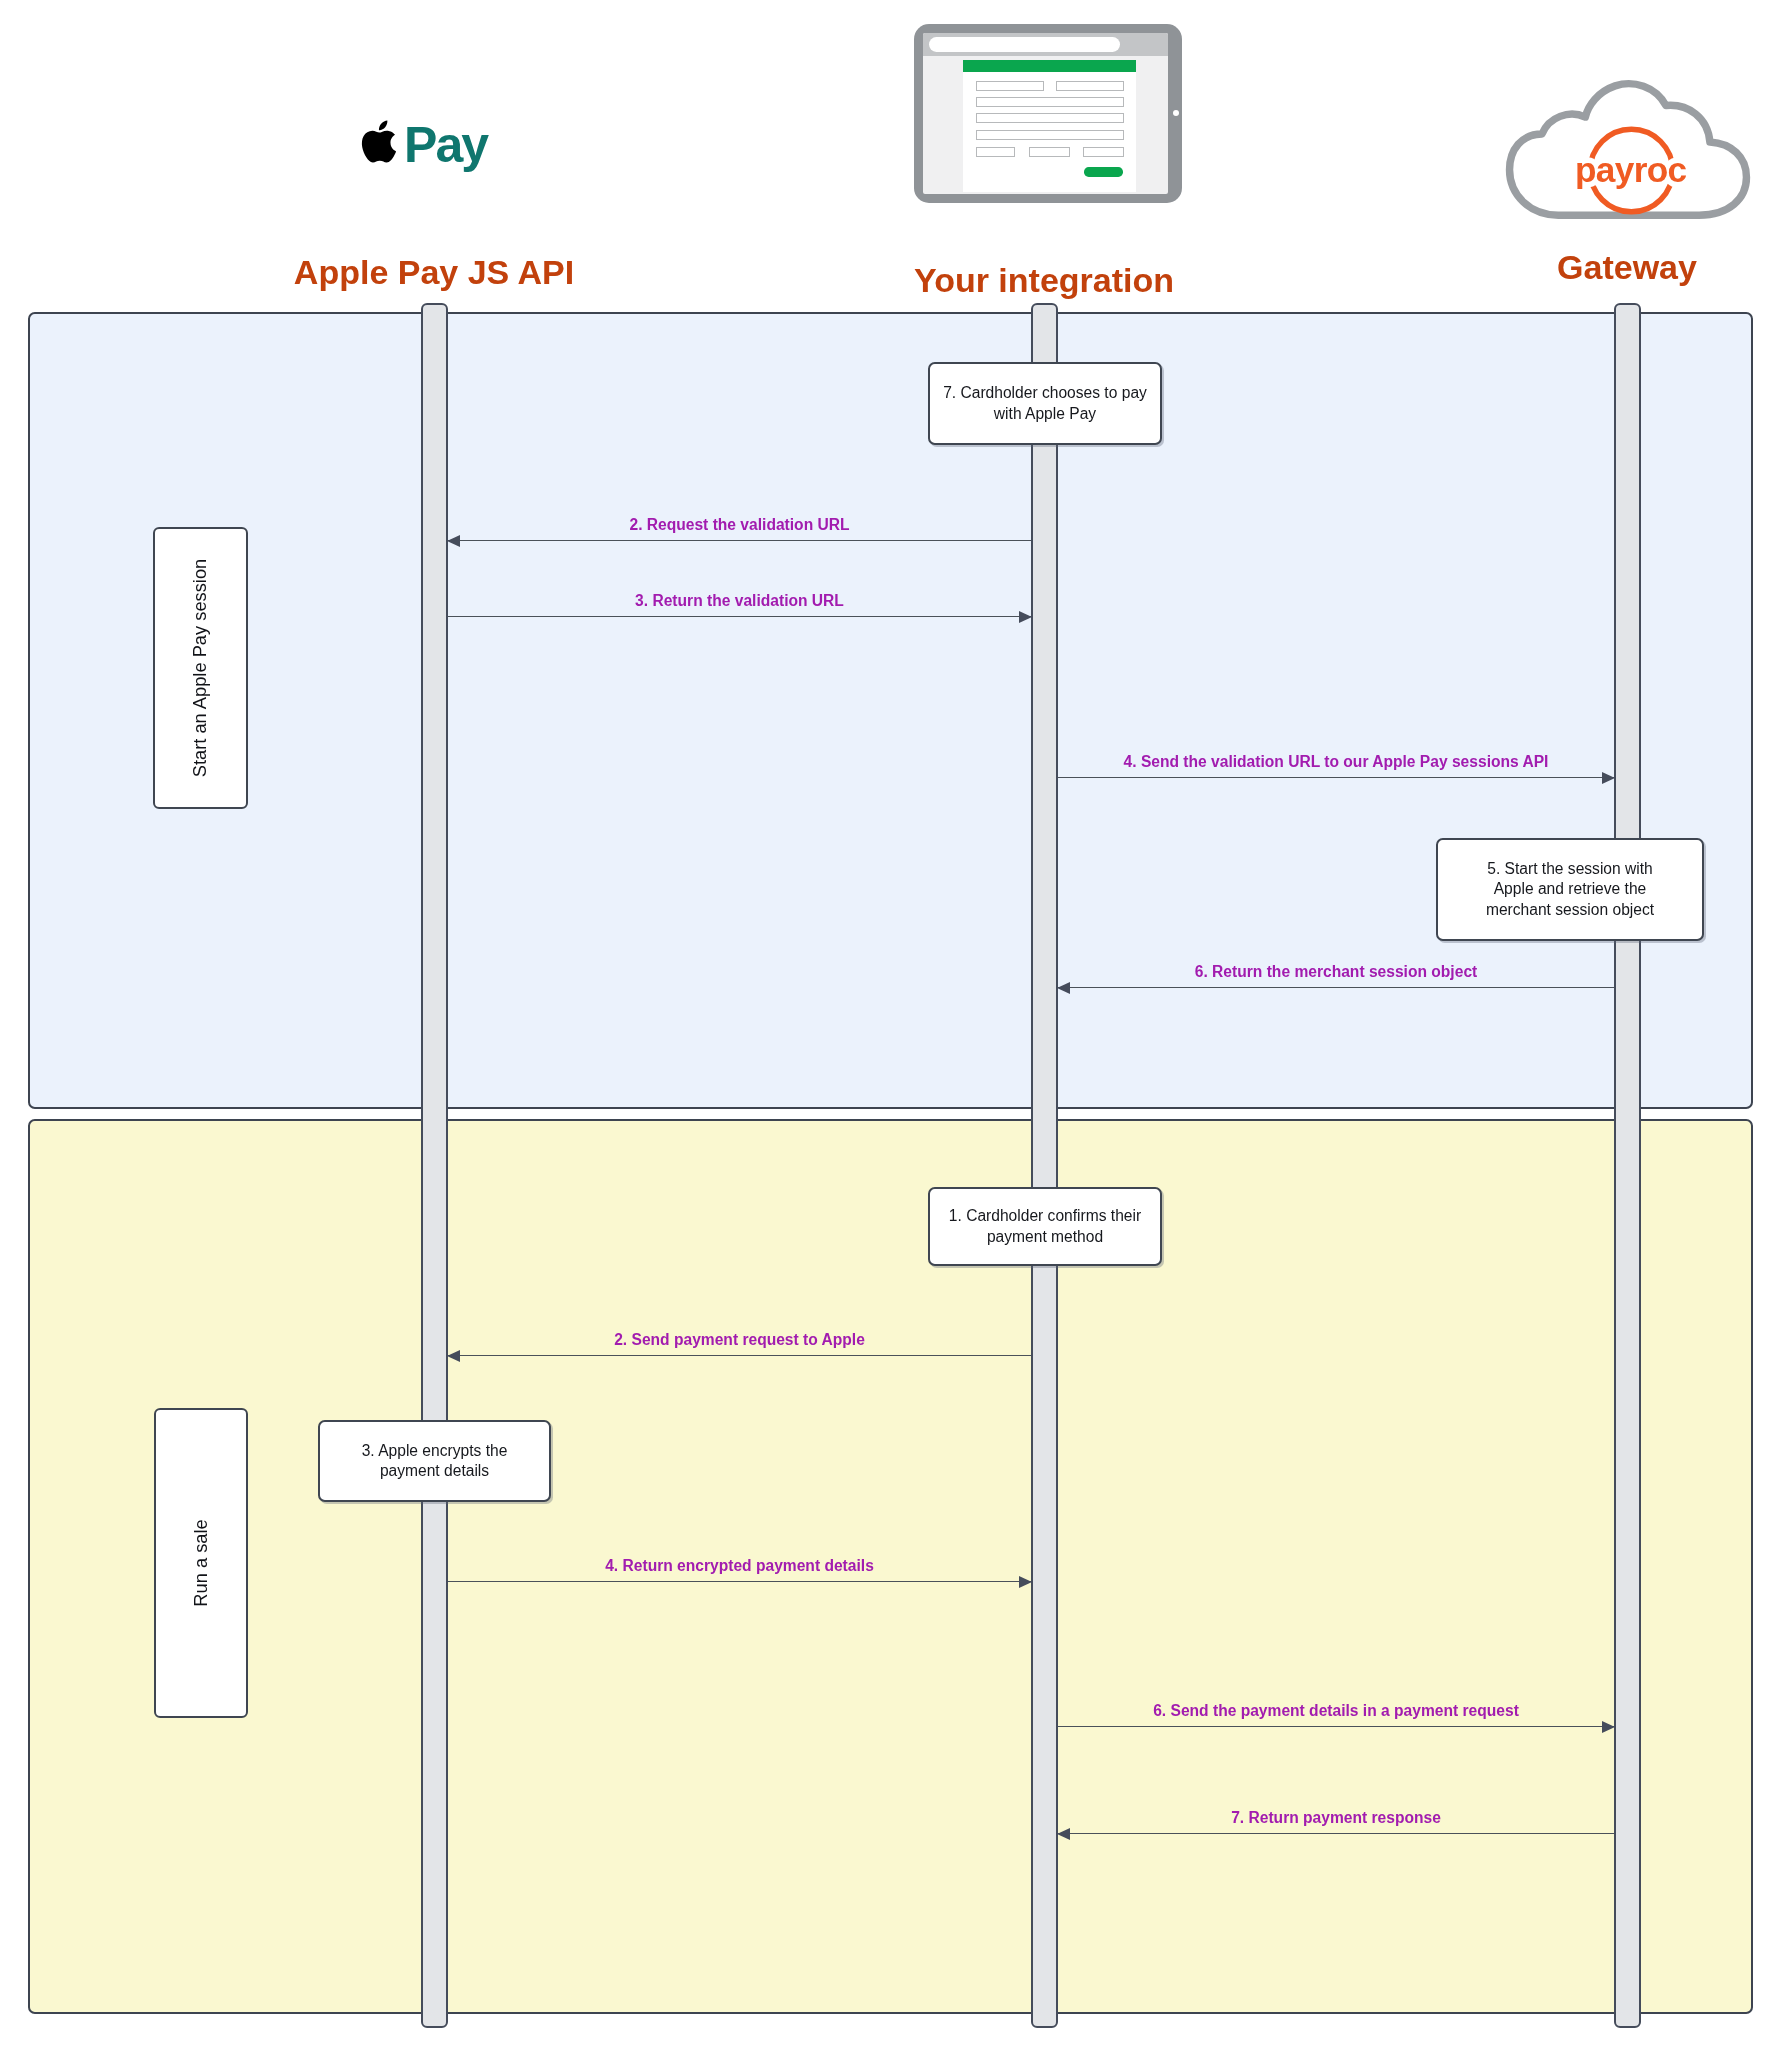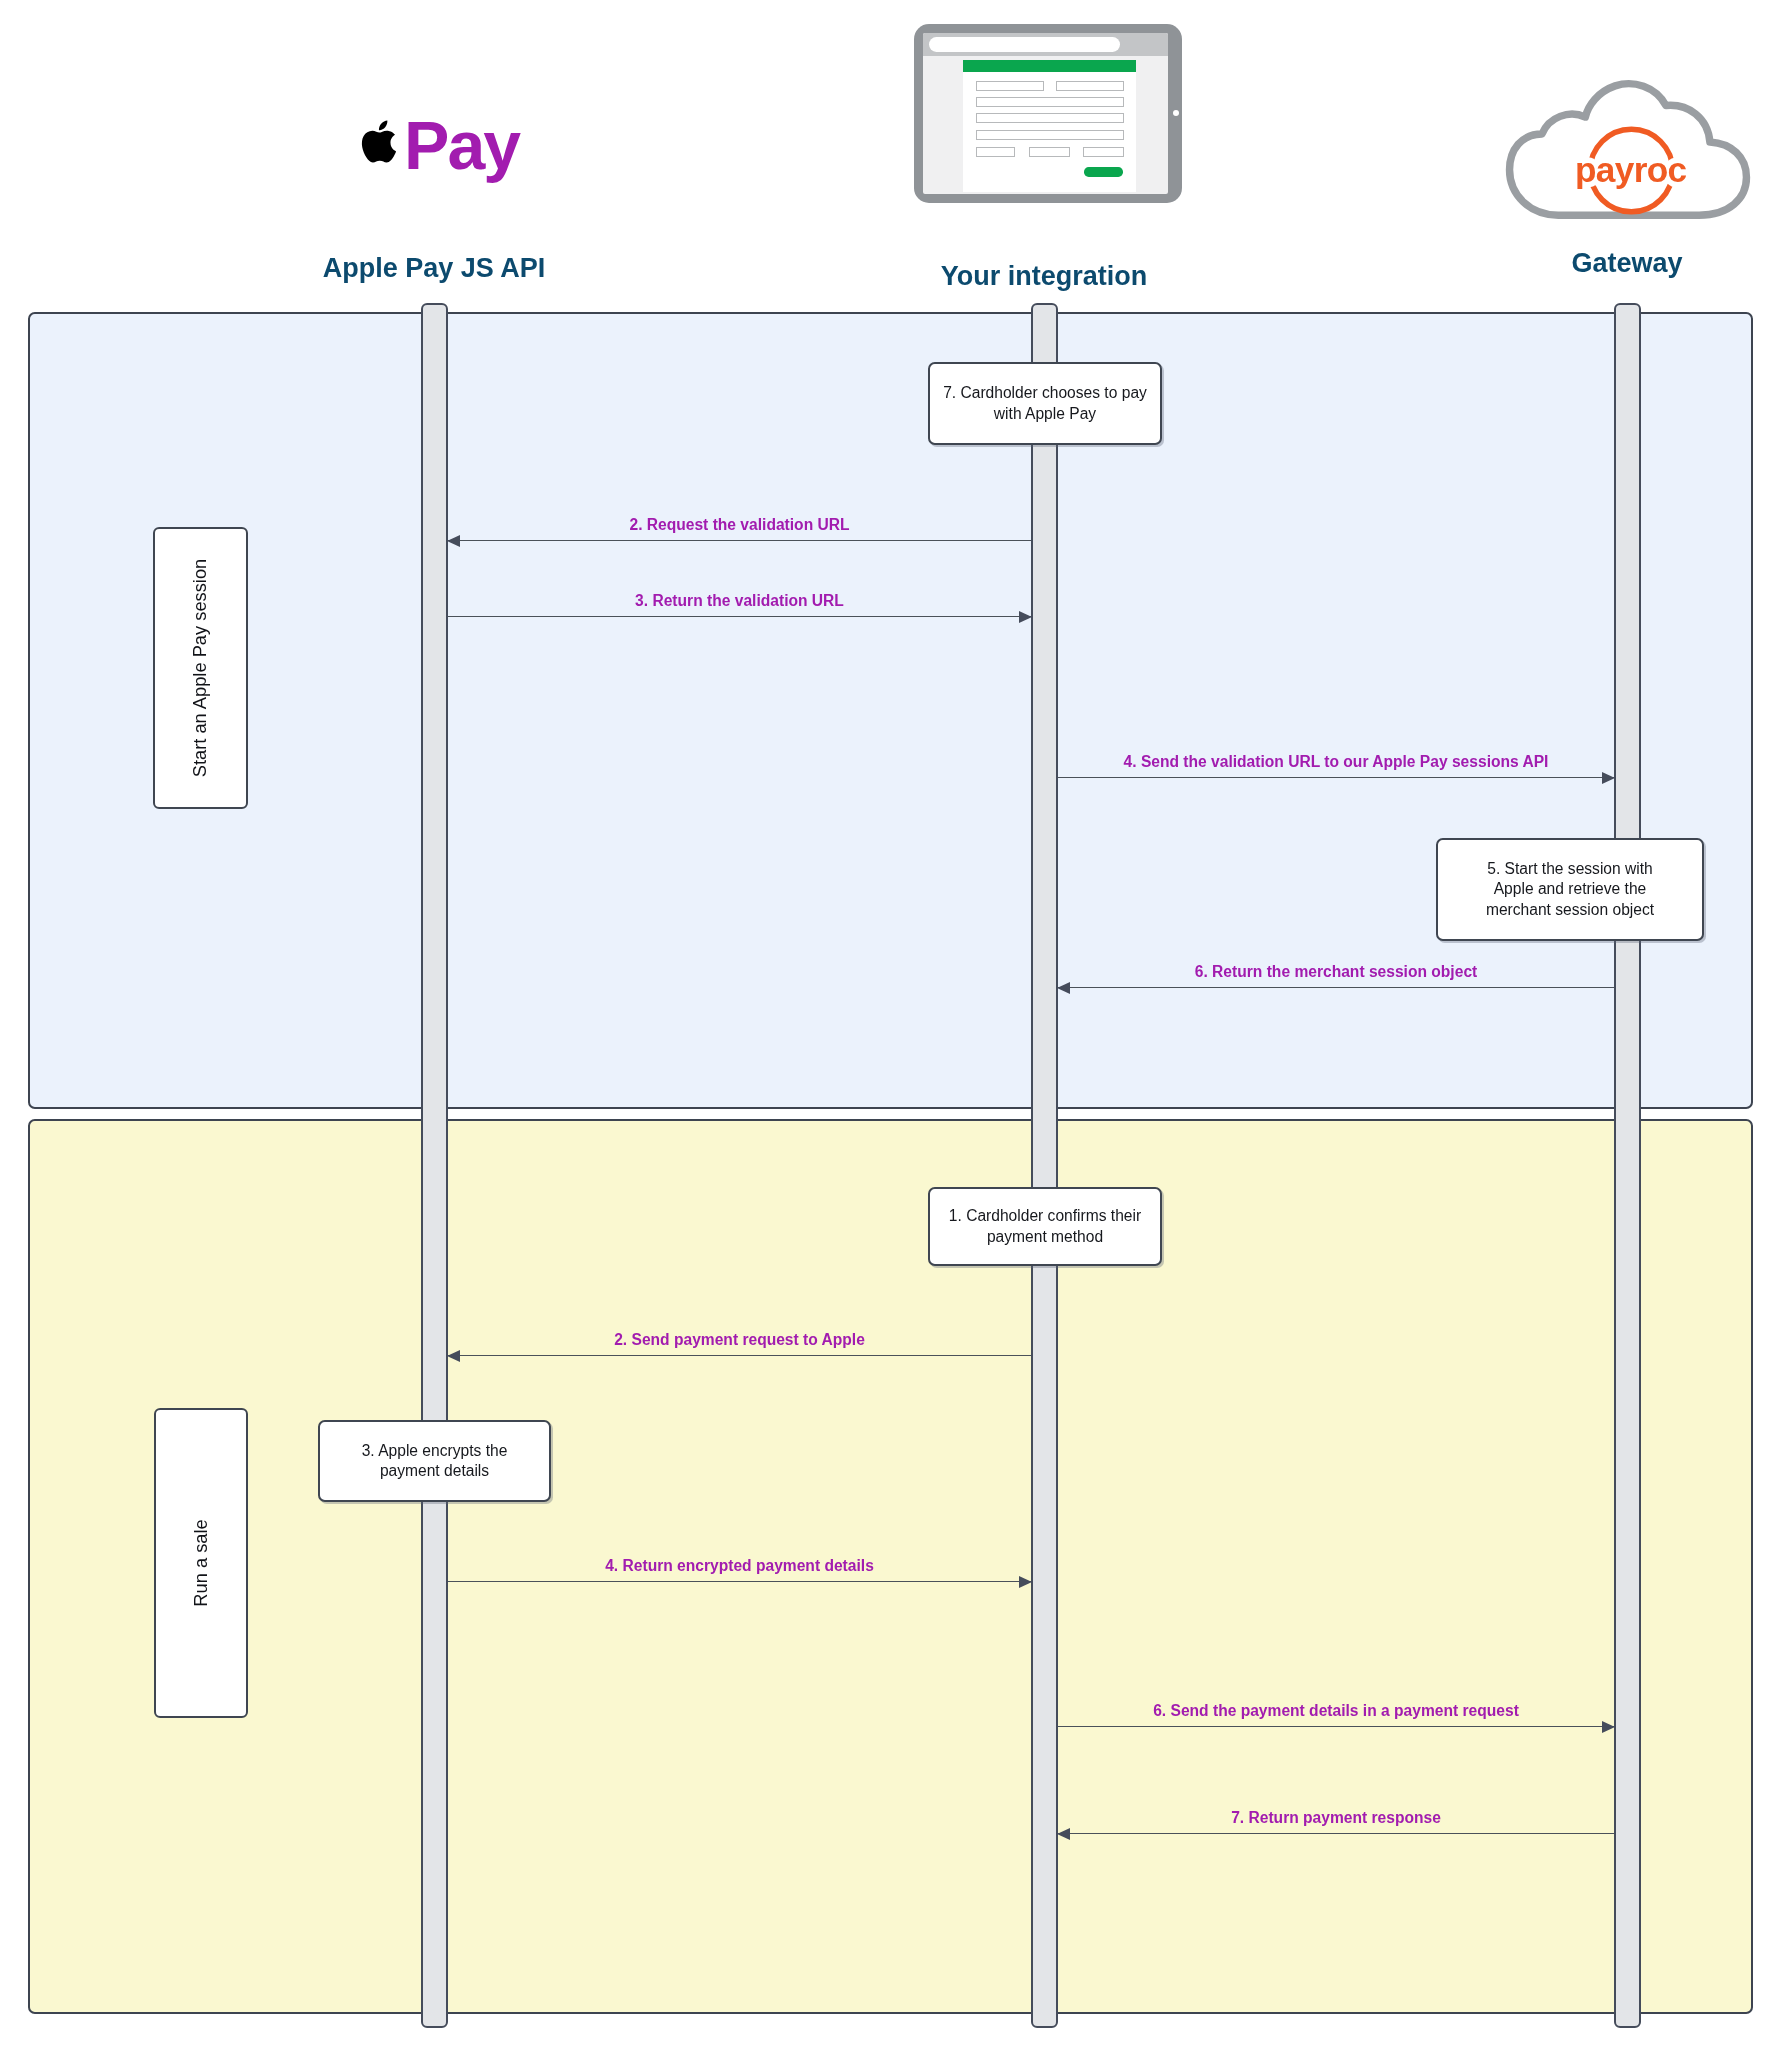--- a/index.html
+++ b/index.html
@@ -1,26 +1,26 @@
 <!DOCTYPE html>
 <html style="font-size:10.8px"><head>
 <meta charset="utf-8">
 <style>
   html,body{margin:0;padding:0;background:#ffffff;}
   .canvas{position:relative;width:1786px;height:2056px;background:#ffffff;overflow:hidden;
           font-family:"Liberation Sans","DejaVu Sans",sans-serif;color:#16181d;}
 
   
-  .actor-label{position:absolute;font-size:27px;font-weight:bold;color:#0c4a6e;
+  .actor-label{position:absolute;font-size:34px;font-weight:bold;color:#c2410c;
                text-align:center;white-space:nowrap;transform:translateX(-50%);}
 
   
   .applepay{position:absolute;left:358px;top:116px;display:flex;align-items:flex-start;}
   .applepay svg{display:block;}
-  .applepay .paytxt{font-size:68px;font-weight:600;letter-spacing:-2px;color:#a21caf;
+  .applepay .paytxt{font-size:50px;font-weight:600;letter-spacing:-2px;color:#0f766e;
                     line-height:58px;margin-left:4.1px;text-align:center;}
 
   
   .tablet{position:absolute;left:914px;top:24.4px;width:268px;height:179px;
           background:#8f9397;border-radius:15px;}
   .tablet .screen{position:absolute;left:8.8px;top:8.8px;width:245px;height:161px;
                   background:#f0f0f1;border-radius:2px;overflow:hidden;}
   .tablet .chrome{position:absolute;left:0;top:0;width:100%;height:23px;background:#c3c5c7;}
   .tablet .urlpill{position:absolute;left:6.1px;top:4.1px;width:191px;height:15px;
                    background:#ffffff;border-radius:7.4px;}

